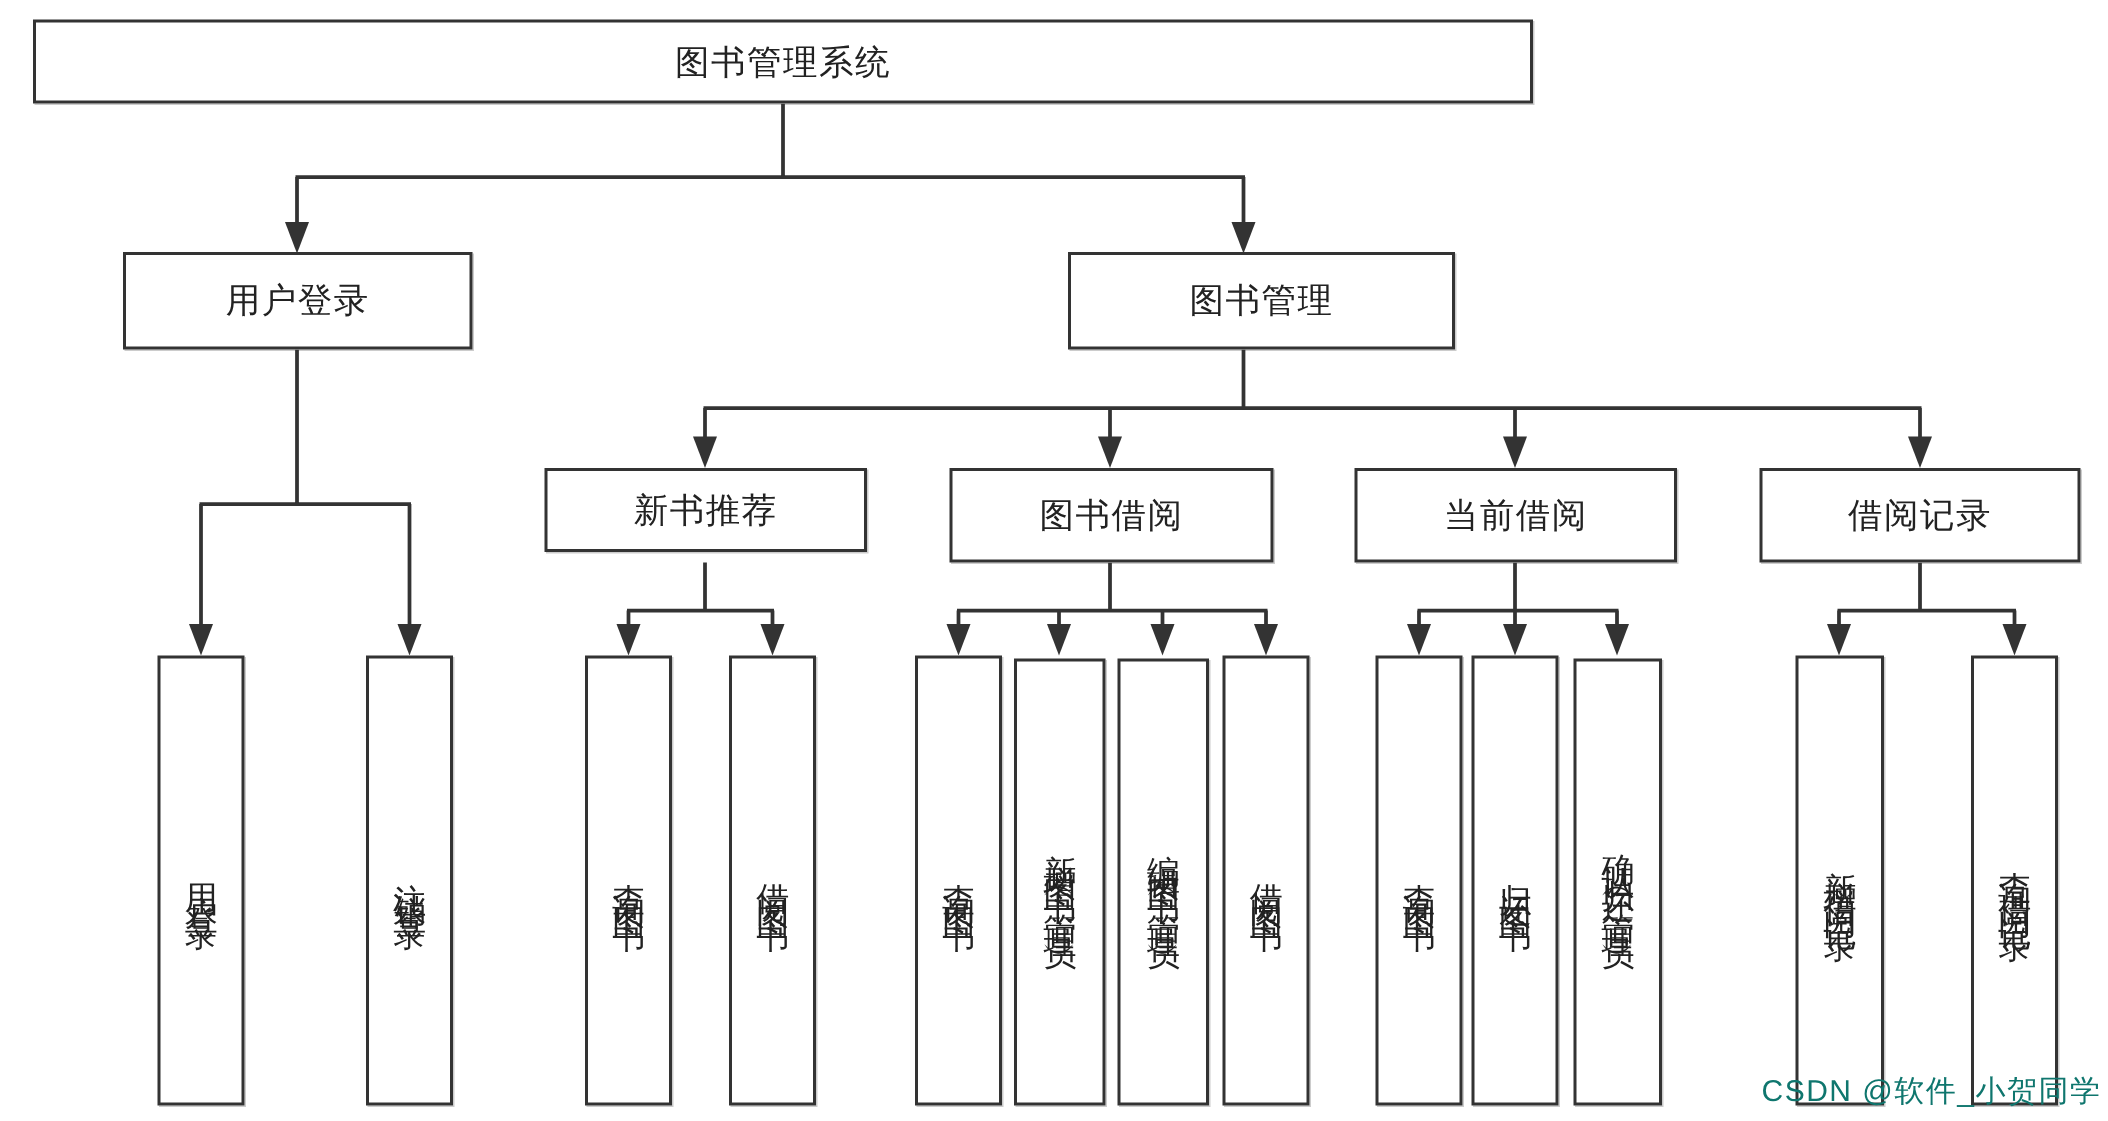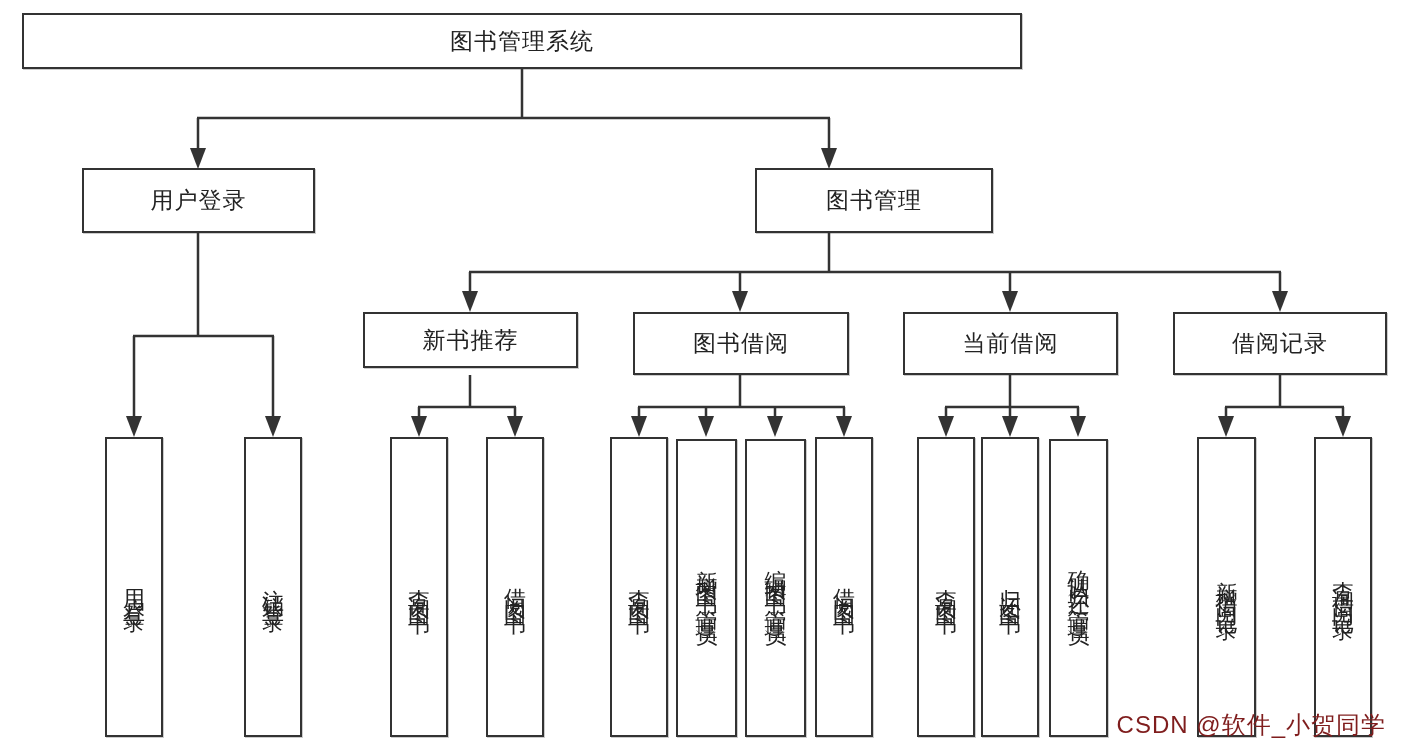--- a/index.html
+++ b/index.html
@@ -27,25 +27,25 @@
   .vbox .vtext{
     writing-mode:vertical-rl;
     text-orientation:mixed;
     font-size:22px;
     letter-spacing:8px;
     line-height:1.1;
     white-space:nowrap;
   }
   .watermark{
     position:absolute;
-    right:19px;
+    right:4px;
     bottom:6px;
     z-index:3;
-    font-size:24px;
-    color:#7f1d1d;
+    font-size:20px;
+    color:#0f766e;
     letter-spacing:1px;
     white-space:nowrap;
   }
 </style>
 </head>
 <body>
 
 <div id="canvas">
 
   <svg id="connectors" width="1405" height="747" viewBox="0 0 1405 747">
@@ -88,21 +88,21 @@
     </g>
   </svg>
 
   <div class="box hbox" style="left:22px;top:13px;width:1000px;height:56px;">
     <span>图书管理系统</span>
   </div>
 
   <div class="box hbox" style="left:82px;top:168px;width:233px;height:65px;">
     <span>用户登录</span>
   </div>
-  <div class="box hbox" style="left:755px;top:168px;width:238px;height:65px;">
+  <div class="box hbox" style="left:712px;top:168px;width:258px;height:65px;">
     <span>图书管理</span>
   </div>
 
   <div class="box hbox" style="left:363px;top:312px;width:215px;height:56px;">
     <span>新书推荐</span>
   </div>
   <div class="box hbox" style="left:633px;top:312px;width:216px;height:63px;">
     <span>图书借阅</span>
   </div>
   <div class="box hbox" style="left:903px;top:312px;width:215px;height:63px;">

